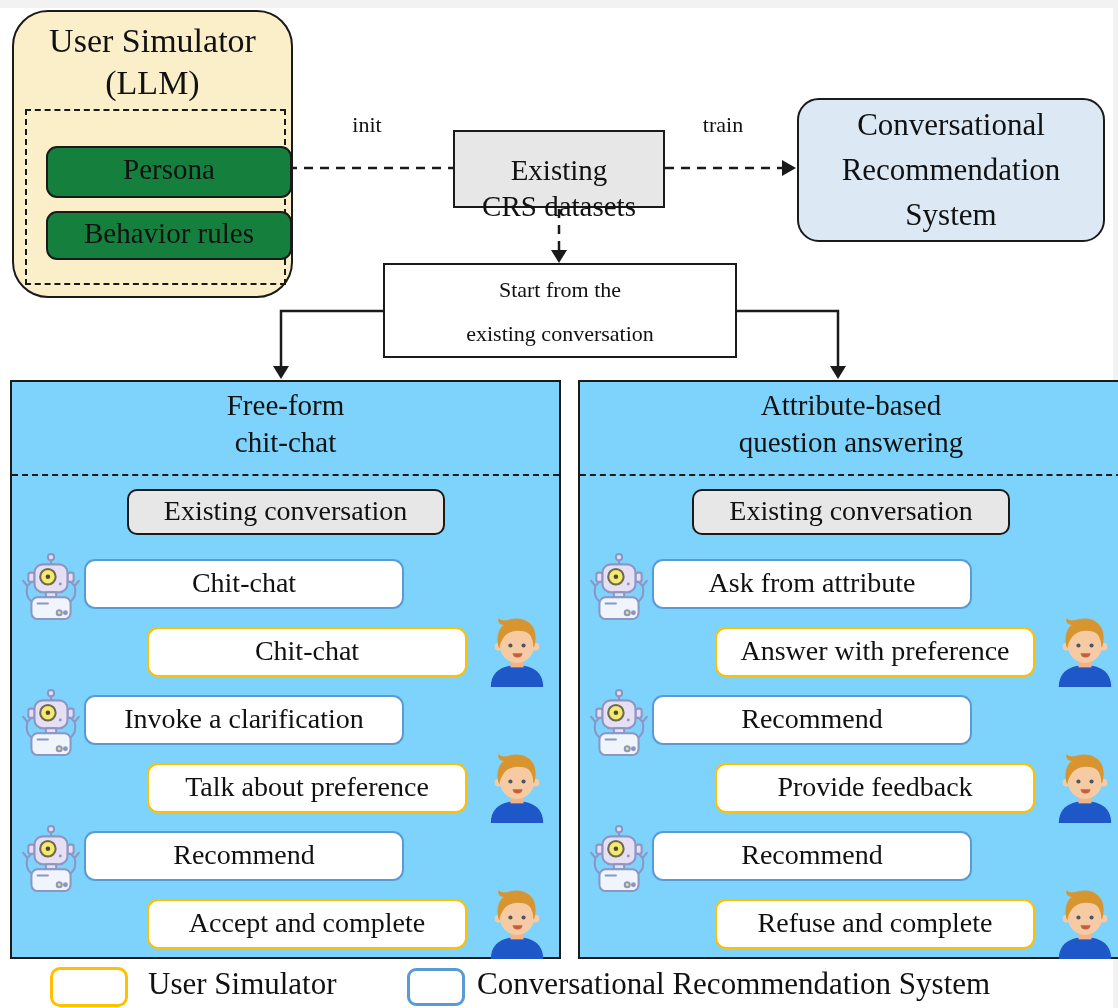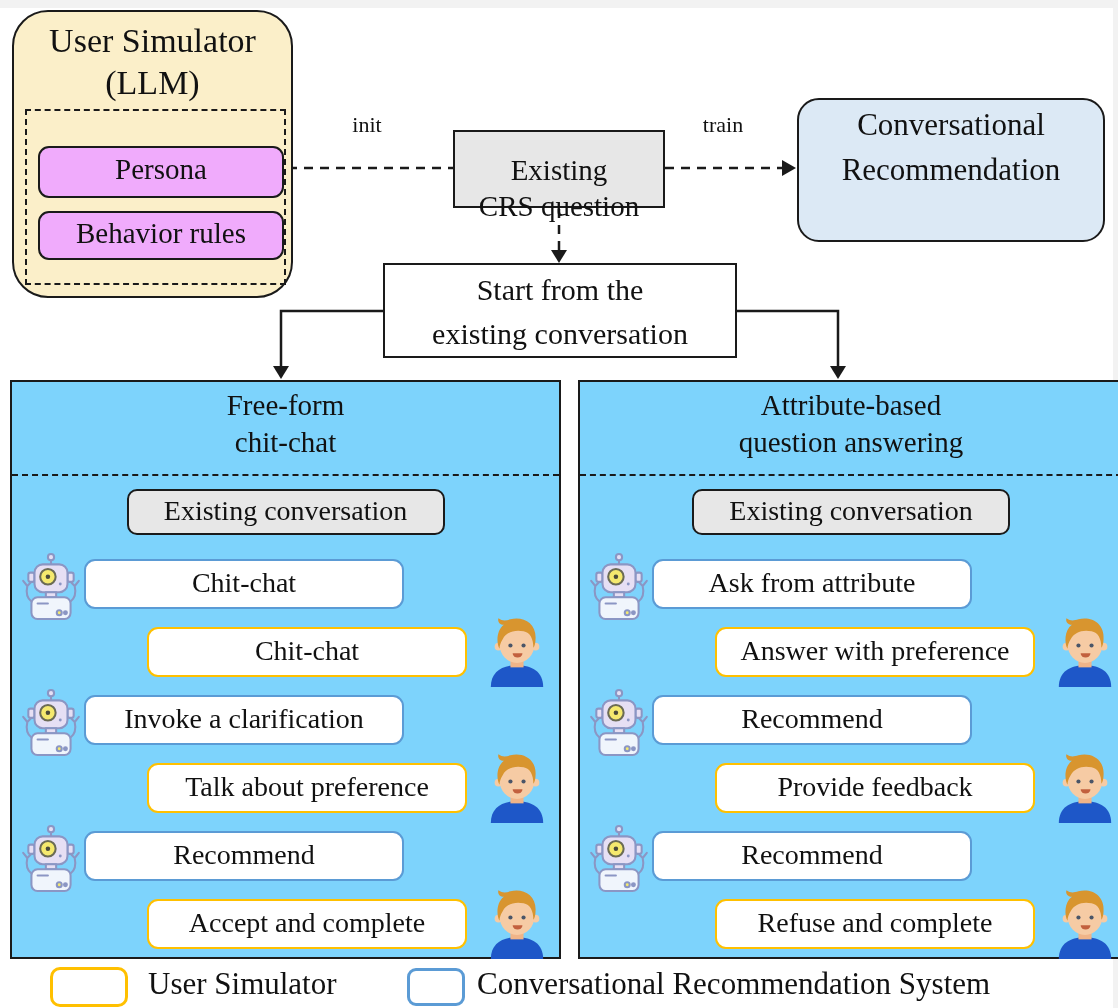--- a/index.html
+++ b/index.html
@@ -8,27 +8,27 @@
     font-family:"Liberation Serif", serif;color:#111;overflow:hidden;
   }
   .abs{position:absolute;box-sizing:border-box;}
   .edge-strip{background:#f2f2f2;}
   .bbox{border:2.5px solid #1a1a1a;text-align:center;}
   
   #user-sim{left:12px;top:10px;width:281px;height:288px;background:#fbefc9;border-radius:36px;}
   #user-sim .sim-title{position:absolute;top:8px;left:0;right:0;font-size:34px;line-height:42px;text-align:center;}
   #instruction{position:absolute;left:11px;top:97px;width:257px;height:172px;border:2px dashed #1a1a1a;}
   #instruction .instr-label{font-size:27px;font-style:italic;line-height:32px;padding-top:2px;text-align:center;margin-top:46px;}
-  .instr-box{position:absolute;left:24px;width:242px;background:#f0abfc;border:2.5px solid #1a1a1a;border-radius:11px;font-size:29px;text-align:center;}
+  .instr-box{position:absolute;left:32px;width:242px;background:#15803d;border:2.5px solid #1a1a1a;border-radius:11px;font-size:29px;text-align:center;}
   #persona-box{top:134px;height:48px;line-height:43px;}
   #behavior-box{top:199px;height:45px;line-height:40px;}
   
   #datasets-box{left:453px;top:130px;width:212px;height:78px;background:#e7e7e7;font-size:29px;line-height:36px;padding-top:20px;}
   #crs-box{left:797px;top:98px;width:308px;height:144px;background:#dce9f5;border-radius:22px;font-size:31px;line-height:45px;padding-top:2px;}
-  #start-box{left:383px;top:263px;width:354px;height:95px;background:#fff;font-size:30px;line-height:44px;padding-top:3px;}
+  #start-box{left:383px;top:263px;width:354px;height:95px;background:#fff;font-size:22px;line-height:44px;padding-top:3px;}
   .edge-label{position:absolute;font-size:22px;width:90px;text-align:center;}
   #init-label{left:322px;top:112px;}
   #train-label{left:678px;top:112px;}
   
   #connectors{left:0;top:0;width:1118px;height:1008px;pointer-events:none;}
   
   .panel{position:absolute;top:380px;height:575px;border:2.5px solid #1a1a1a;background:#7dd3fc;}
   #panel-left{left:10px;width:547px;}
   #panel-right{left:565px;width:542px;margin-left:13px;}
   .panel-title{position:absolute;top:5px;left:0;right:0;text-align:center;font-size:29px;line-height:37px;}
@@ -116,26 +116,27 @@
   </div>
   <div id="instruction">
     <div class="instr-label">Instruction</div>
   </div>
   <div id="persona-box" class="instr-box">Persona</div>
   <div id="behavior-box" class="instr-box">Behavior rules</div>
 </div>
 
 <div id="datasets-box" class="abs bbox">
   <div>Existing</div>
-  <div>CRS question</div>
+  <div>CRS datasets</div>
 </div>
 
 <div id="crs-box" class="abs bbox">
   <div>Conversational</div>
   <div>Recommendation</div>
+  <div>System</div>
 </div>
 
 <div id="init-label" class="edge-label">init</div>
 <div id="train-label" class="edge-label">train</div>
 
 <div id="start-box" class="abs bbox">
   <div>Start from the</div>
   <div>existing conversation</div>
 </div>
 

